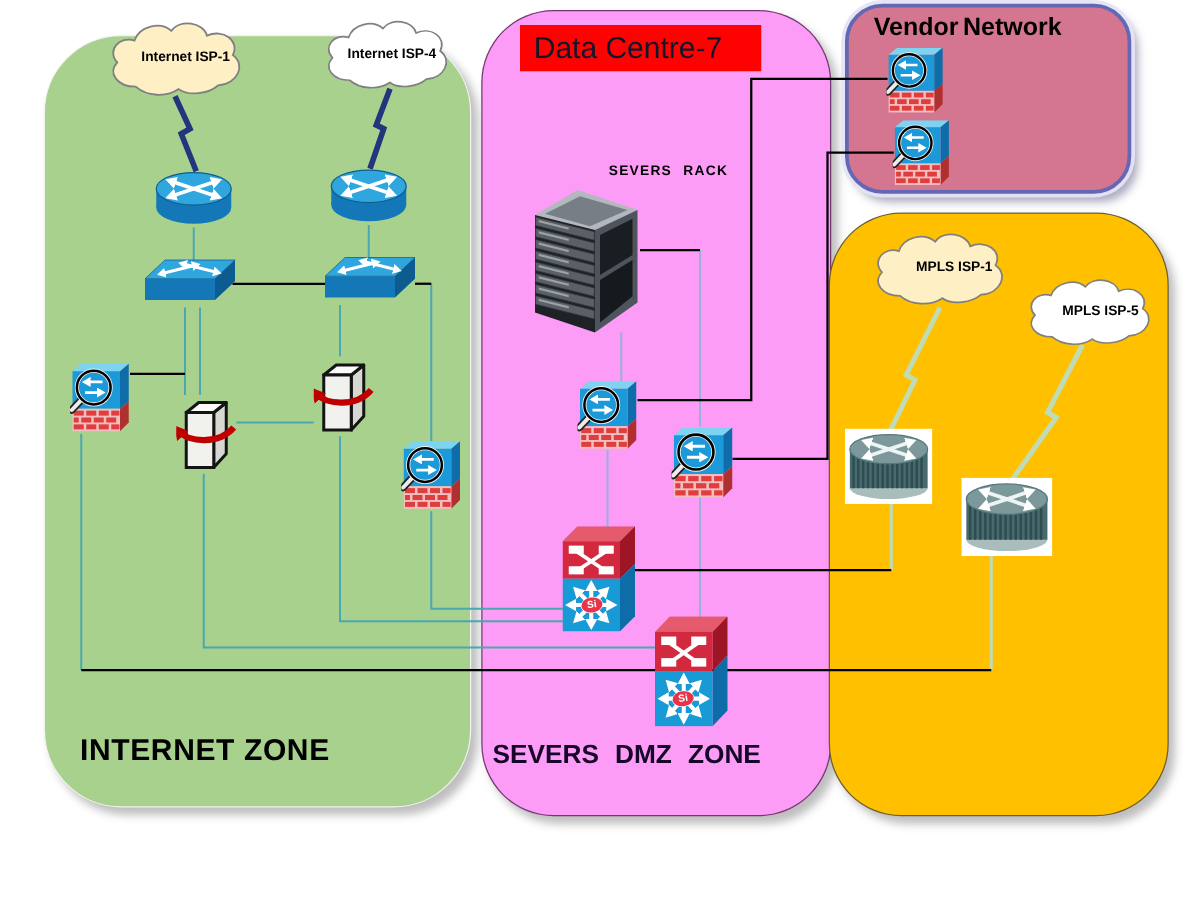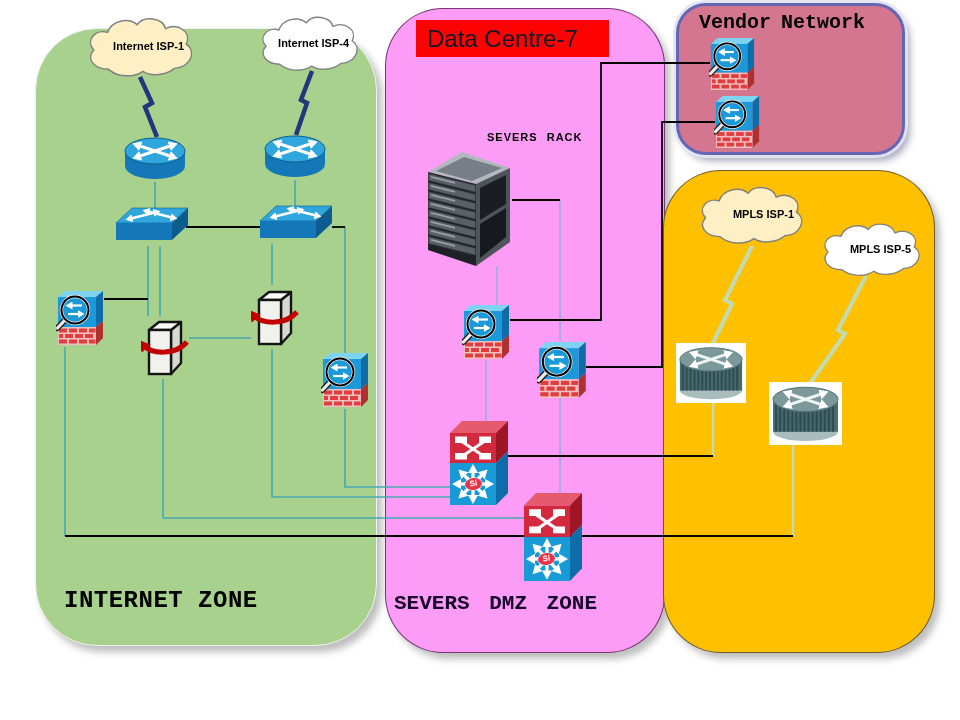--- a/index.html
+++ b/index.html
@@ -2,21 +2,21 @@
 <html><head>
 <meta charset="utf-8">
 <style>
   html,body{margin:0;padding:0;background:#fff;font-family:"Liberation Sans",sans-serif;}
   #stage{position:relative;width:960px;height:720px;background:#fff;overflow:hidden;}
   .zone{position:absolute;box-sizing:border-box;}
   .zone-internet{left:35px;top:28px;width:342px;height:618px;background:#A9D18E;border:1px solid #f2f2f2;border-radius:62px;box-shadow:5px 6px 7px rgba(110,110,110,.45);}
   .zone-dmz{left:385px;top:8px;width:280px;height:645px;background:#FC9CF6;border:1px solid rgba(70,20,70,.75);border-radius:58px;box-shadow:5px 6px 7px rgba(110,110,110,.45);}
   .zone-corporate{left:663px;top:170px;width:272px;height:483px;background:#FFC000;border:1px solid rgba(60,60,60,.75);border-radius:58px;box-shadow:5px 6px 7px rgba(110,110,110,.45);}
   .zone-vendor{left:676px;top:3px;width:229px;height:152px;background:#D4768F;border:3px solid #6468B4;border-radius:30px;box-shadow:0 0 0 3px rgba(228,228,246,.95),5px 6px 7px rgba(90,90,130,.5);}
-  .zone-label{position:absolute;font-weight:bold;color:#000;z-index:12;white-space:nowrap;font-family:Liberation Mono, monospace;}
+  .zone-label{position:absolute;font-weight:bold;color:#000;z-index:12;white-space:nowrap;}
   .lbl-internet{left:64px;top:587px;font-size:24px;letter-spacing:.5px;}
   .lbl-dmz{left:394px;top:592px;font-size:21px;word-spacing:7px;color:#16062a;}
   .lbl-corporate{left:705px;top:587px;font-size:23px;}
   .lbl-vendor{left:699px;top:11px;font-size:20px;word-spacing:-2px;}
   .banner{position:absolute;left:416px;top:20px;width:193px;height:37px;background:#FE0202;color:#0f172a;font-size:24px;line-height:37px;padding-left:11px;box-sizing:border-box;z-index:12;white-space:nowrap;}
   .rack-label{position:absolute;left:487px;top:131px;font-size:11px;font-weight:bold;letter-spacing:1px;word-spacing:5px;color:#000;z-index:12;}
   #lines{position:absolute;left:0;top:0;z-index:5;}
   .icon{position:absolute;z-index:10;}
   .cloud{position:absolute;z-index:10;}
   .cloud svg{position:absolute;left:0;top:0;width:100%;height:100%;}

